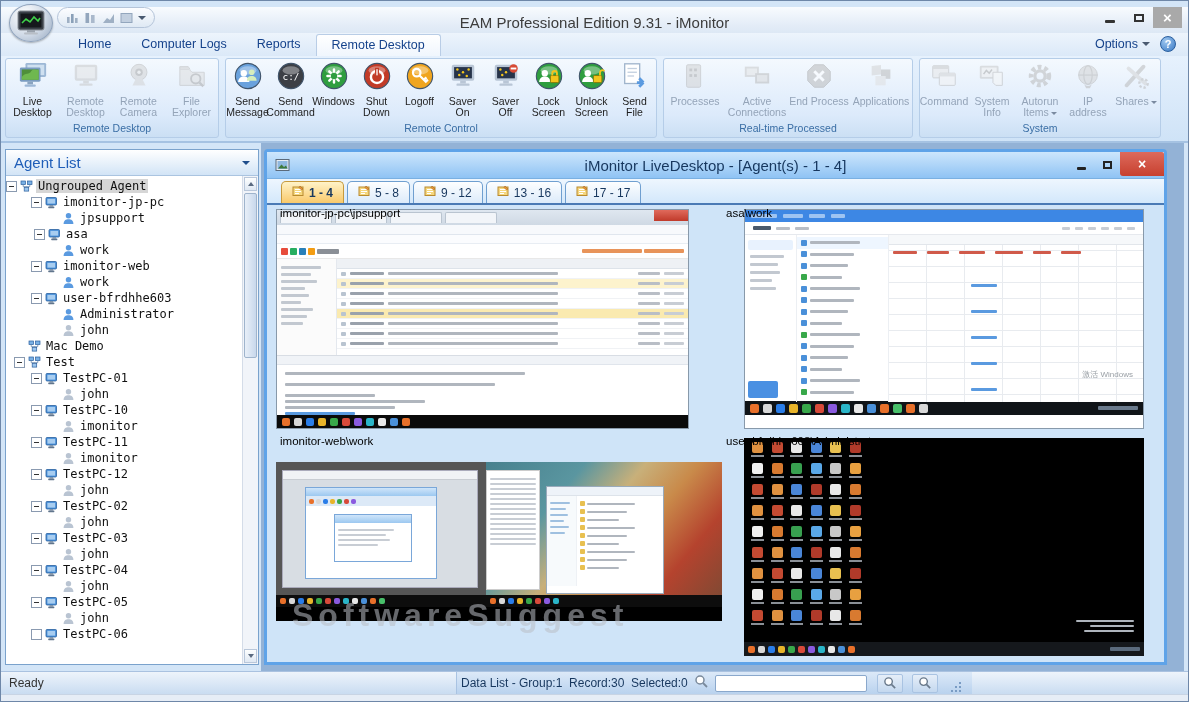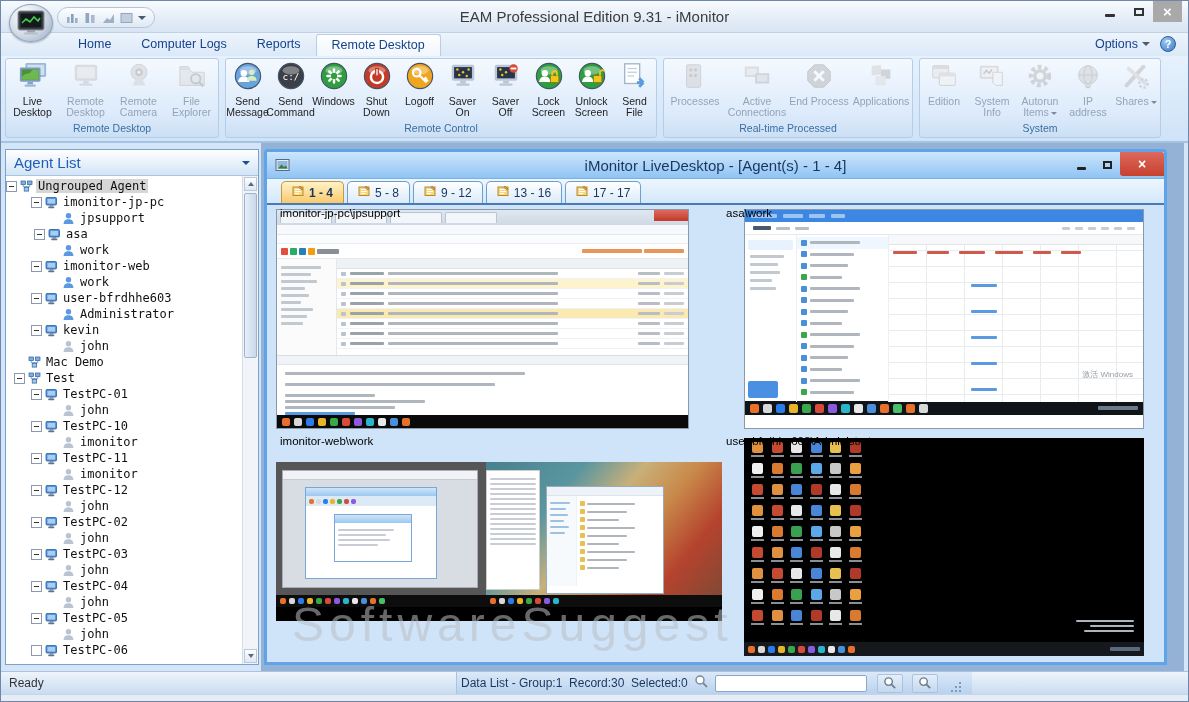--- a/index.html
+++ b/index.html
@@ -1,21 +1,21 @@
 <!DOCTYPE html>
 <html><head>
 <meta charset="utf-8">
 <style>
   html,body{margin:0;padding:0;background:#9aa7b8;}
   *{box-sizing:border-box;}
   .app{position:relative;width:1189px;height:702px;background:#d3e5f7;
        font-family:"Liberation Sans",sans-serif;border:1px solid #6e87a8;overflow:hidden;}
 
   
-  .titlebar{position:absolute;left:0;top:0;right:0;height:32px;
+  .titlebar{position:absolute;left:0;top:6px;right:0;height:32px;
     background:linear-gradient(#f8fbfe,#e3ecf7 60%,#d9e5f3);border-bottom:1px solid #c2d2e6;}
   .orb{position:absolute;left:8px;top:3px;width:44px;height:38px;border-radius:50%;
     background:radial-gradient(circle at 35% 28%,#ffffff,#cfd9e6 55%,#96a8bf);
     border:1px solid #8fa2bb;display:flex;align-items:center;justify-content:center;z-index:10;
     box-shadow:0 1px 2px rgba(0,0,0,.3);}
   .qat{position:absolute;left:56px;top:6px;height:21px;border:1px solid #b4c4d9;border-radius:11px;
     background:linear-gradient(#fcfdff,#dfe9f4);display:flex;align-items:center;gap:5px;padding:0 8px;}
   .qat svg{display:block;}
   .caret{width:0;height:0;border-left:4px solid transparent;border-right:4px solid transparent;
     border-top:4px solid #4a5a70;display:inline-block;}
@@ -97,21 +97,21 @@
     cursor:pointer;border-radius:0 2px 0 3px;}
   .ld-tabs{height:26px;background:linear-gradient(#eef6fe,#d3e8fb);border-bottom:2px solid #4a7ab5;
     display:flex;align-items:flex-end;padding-left:14px;gap:3px;}
   .ldtab{height:22px;display:flex;align-items:center;gap:4px;padding:0 10px;font-size:12px;color:#17375e;
     background:linear-gradient(#fdfeff,#dcebfa);border:1px solid #6f9fd0;border-bottom:none;
     border-radius:5px 5px 0 0;cursor:pointer;}
   .ldtab.active{background:linear-gradient(#fff3c8,#f9c96b);border-color:#c79a3d;font-weight:bold;}
   .ld-body{position:relative;height:457px;overflow:hidden;}
   .thumb-label{position:absolute;z-index:5;font-size:11.5px;color:#000;white-space:nowrap;}
   .thumb{position:absolute;z-index:2;overflow:hidden;cursor:pointer;}
-  .wm{position:absolute;z-index:6;left:25px;top:392px;font-size:48px;font-weight:normal;
+  .wm{position:absolute;z-index:6;left:25px;top:392px;font-size:32px;font-weight:bold;
     letter-spacing:5px;color:rgba(185,190,196,.55);pointer-events:none;white-space:nowrap;}
 
   
   .hb{display:flex;align-items:center;gap:2px;}
   .bar{background:#b9bec6;height:3px;border-radius:1px;display:inline-block;}
   .dot{width:8px;height:8px;border-radius:2px;display:inline-block;}
   .t1{background:#fff;border:1px solid #8899aa;}
   .t1-chrome{height:15px;background:linear-gradient(#dfe7f0,#cfd9e4);display:flex;gap:3px;padding:2px 3px;position:relative;}
   .t1-tab{width:52px;height:11px;background:#f2f5f9;border:1px solid #b9c4d0;border-bottom:none;border-radius:2px 2px 0 0;}
   .t1-red{position:absolute;right:0;top:0;width:34px;height:11px;background:linear-gradient(#e06a5c,#c03a2a);}
@@ -467,21 +467,21 @@
       </div>
       <div class="rgroup">
         <div class="rbtns">
           <div class="rbtn disabled" style="width: 48px;">
             <span><svg viewBox="0 0 32 32">
                 <rect x="4" y="5" width="17" height="13" rx="1" fill="#dfe7f2" stroke="#9fb4cc"></rect>
                 <rect x="4" y="5" width="17" height="3.5" fill="#b9c6d6"></rect>
                 <rect x="11" y="13" width="17" height="13" rx="1" fill="#eef3fa" stroke="#9fb4cc"></rect>
                 <rect x="11" y="13" width="17" height="3.5" fill="#c6d2e0"></rect>
               </svg></span>
-            <div class="lbl">Edition</div>
+            <div class="lbl">Command</div>
           </div>
           <div class="rbtn disabled" style="width: 48px;">
             <span><svg viewBox="0 0 32 32">
                 <rect x="3" y="5" width="20" height="14" rx="1.5" fill="#b9c6d6"></rect>
                 <rect x="5" y="7" width="16" height="10" fill="#e8eef5"></rect>
                 <polyline points="7,14 10,10 13,13 16,9" fill="none" stroke="#8fa3ba" stroke-width="1.6"></polyline>
                 <path d="M17 12h10v14h-7l-3-3z" fill="#f2f5f9" stroke="#9fb4cc"></path>
               </svg></span>
             <div class="lbl">System Info</div>
           </div>
@@ -621,34 +621,20 @@
             <span class="tlabel">user-bfrdhhe603</span>
           </div>
           <div class="trow" style="padding-left: 56px;">
             <span class="tico">
               <svg width="13" height="13" viewBox="0 0 13 13">
                 <circle cx="6.5" cy="3.8" r="2.7" fill="#5a9ae0"></circle>
                 <path d="M1.6 12c0-3.4 2.2-4.8 4.9-4.8s4.9 1.4 4.9 4.8z" fill="#5a9ae0"></path>
               </svg>
             </span>
             <span class="tlabel">Administrator</span>
-          </div>
-          <div class="trow" style="padding-left: 25px;">
-            <span class="exp">
-              <i></i>
-            </span>
-            <span class="tico">
-              <svg width="13" height="13" viewBox="0 0 13 13">
-                <rect x="1" y="1.5" width="10.5" height="7.5" rx="1" fill="#4a90d9" stroke="#2a5f9e" stroke-width=".8"></rect>
-                <rect x="2.4" y="2.9" width="7.7" height="4.7" fill="#a8cdf0"></rect>
-                <rect x="4.5" y="9" width="3.5" height="1.6" fill="#8096ac"></rect>
-                <rect x="3.2" y="10.6" width="6.2" height="1.6" rx=".6" fill="#60758c"></rect>
-              </svg>
-            </span>
-            <span class="tlabel">kevin</span>
           </div>
           <div class="trow" style="padding-left: 56px;">
             <span class="tico">
               <svg width="13" height="13" viewBox="0 0 13 13">
                 <circle cx="6.5" cy="3.8" r="2.7" fill="#b9c4d2"></circle>
                 <path d="M1.6 12c0-3.4 2.2-4.8 4.9-4.8s4.9 1.4 4.9 4.8z" fill="#b9c4d2"></path>
               </svg>
             </span>
             <span class="tlabel">john</span>
           </div>

